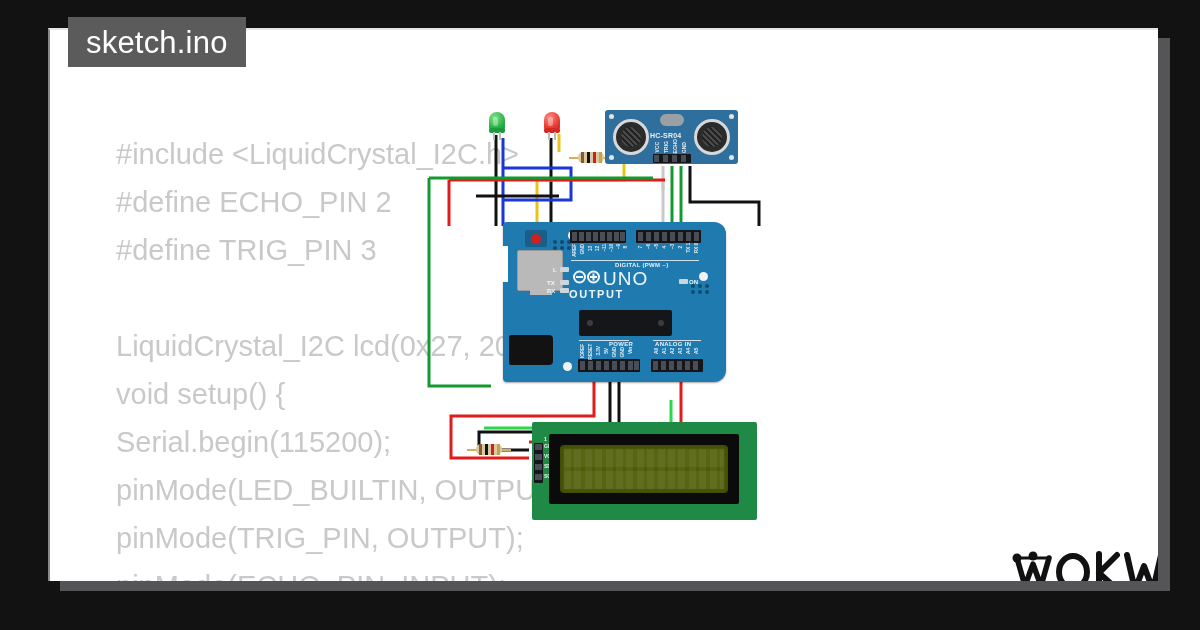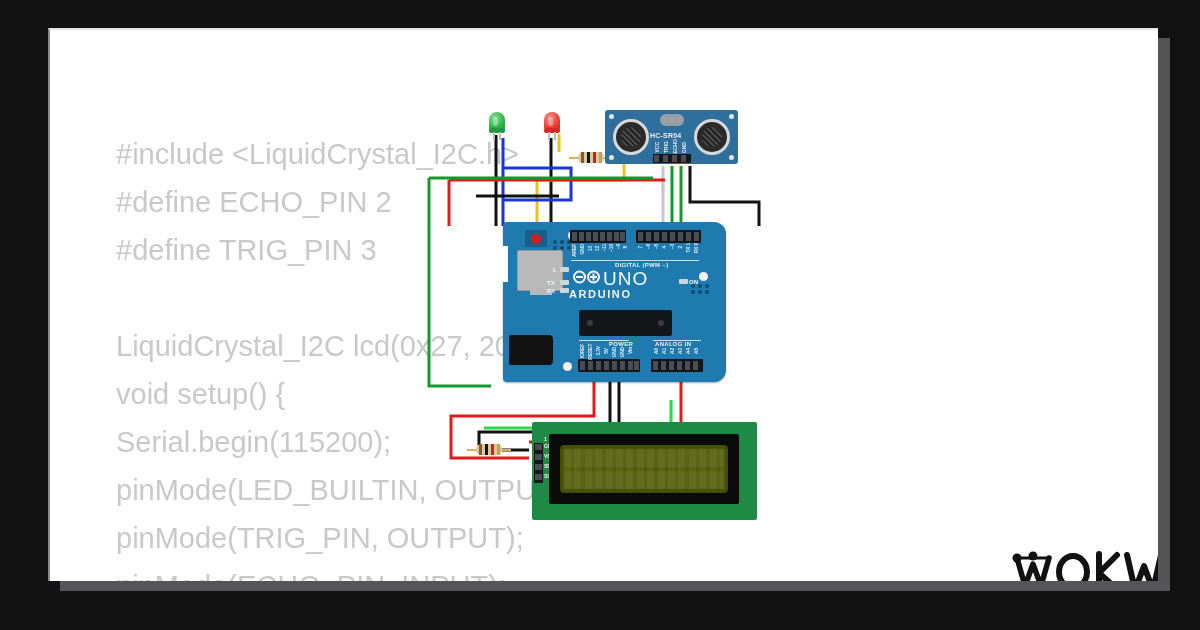--- a/index.html
+++ b/index.html
@@ -332,21 +332,21 @@
         <svg class="inf" viewBox="0 0 64 32">
           <g fill="none" stroke="#eef6fa" stroke-width="4">
             <circle cx="17" cy="16" r="11"></circle>
               <circle cx="45" cy="16" r="11"></circle>
             <line x1="10" y1="16" x2="24" y2="16"></line>
             <line x1="38" y1="16" x2="52" y2="16"></line>
               <line x1="45" y1="9" x2="45" y2="23"></line>
           </g>
         </svg>
         <div class="uno-logo">UNO</div>
-        <div class="arduino-word">ARDUINO</div>
+        <div class="arduino-word">OUTPUT</div>
 
         <div class="hdr hdr-bot-a">
           <i style="left:2px"></i>
             <i style="left:10px"></i>
             <i style="left:18px"></i>
             <i style="left:26px"></i>
           <i style="left:34px"></i>
             <i style="left:42px"></i>
             <i style="left:50px"></i>
             <i style="left:56px"></i>
@@ -420,14 +420,17 @@
           <path d="M116,13 L124,48 L133,24 L142,48 L150,13"></path>
 
           <path d="M161,24 L161,48"></path>
         </g>
         <circle cx="161" cy="13" r="4.5" fill="none" stroke="#111111" stroke-width="4"></circle>
       </svg>
 
     </div>
   </div>
 
+  <div class="tab">
+    <span class="tab-label">sketch.ino</span>
+  </div>
 
 </div>
 
 </body></html>

